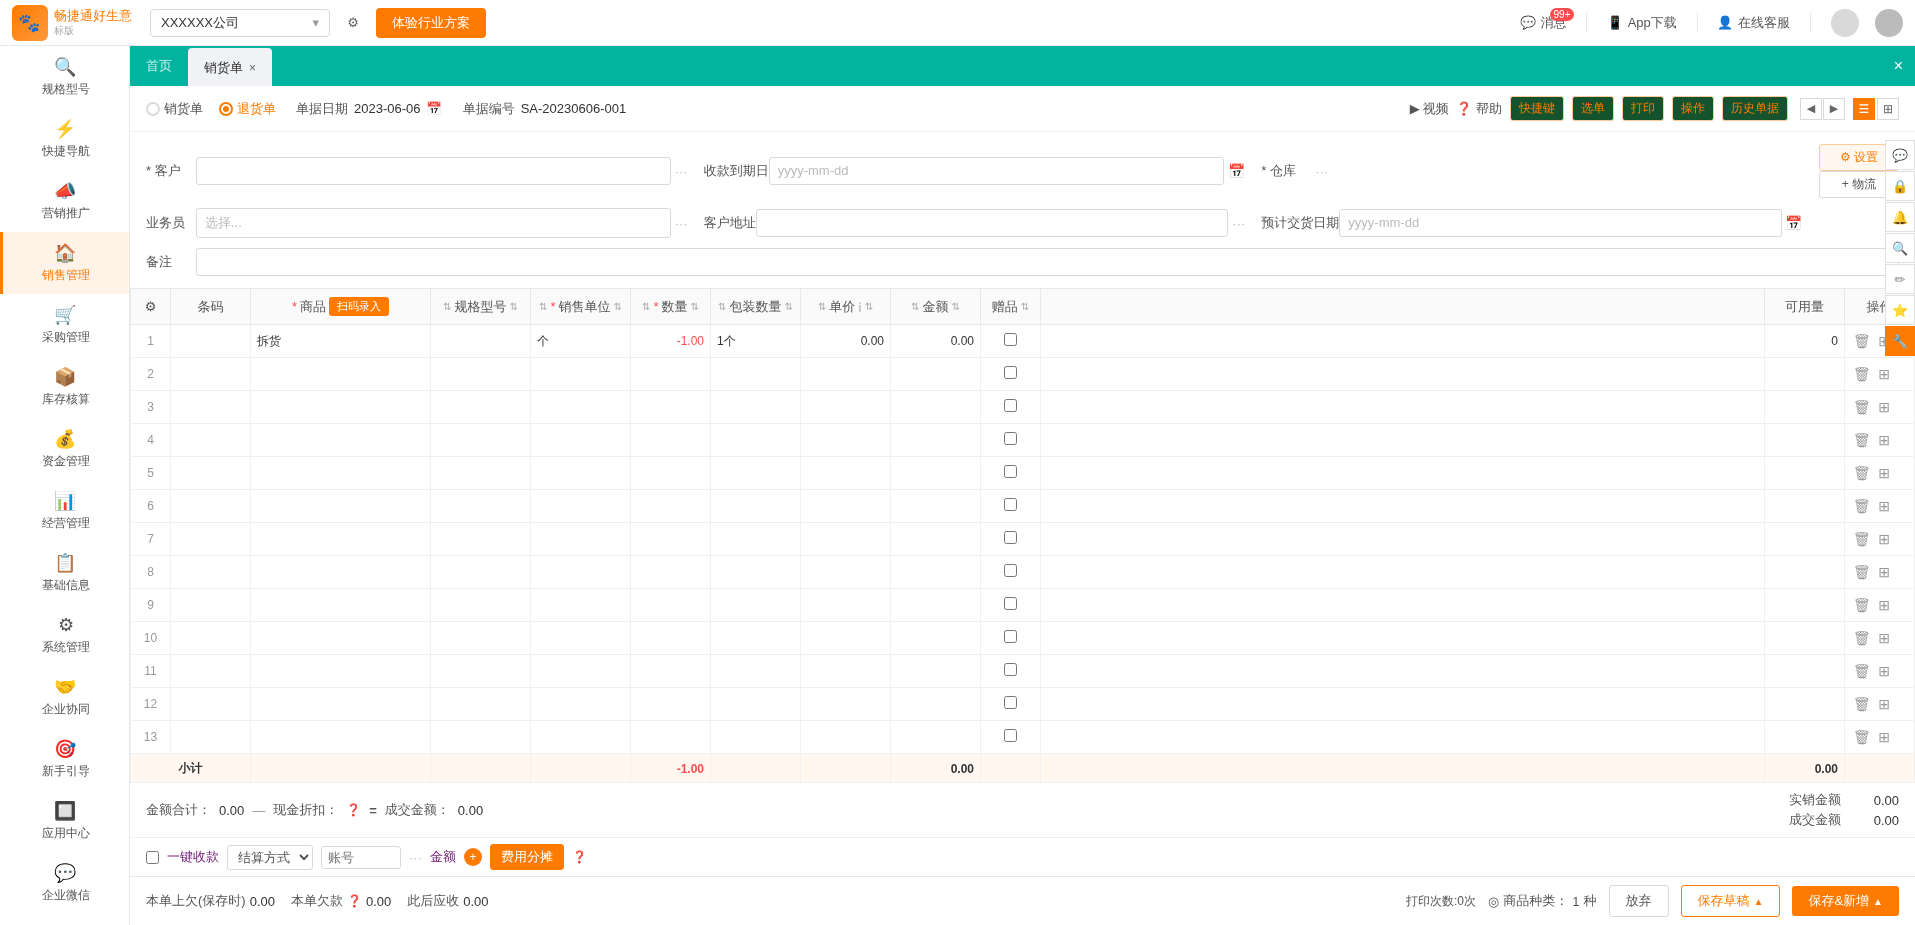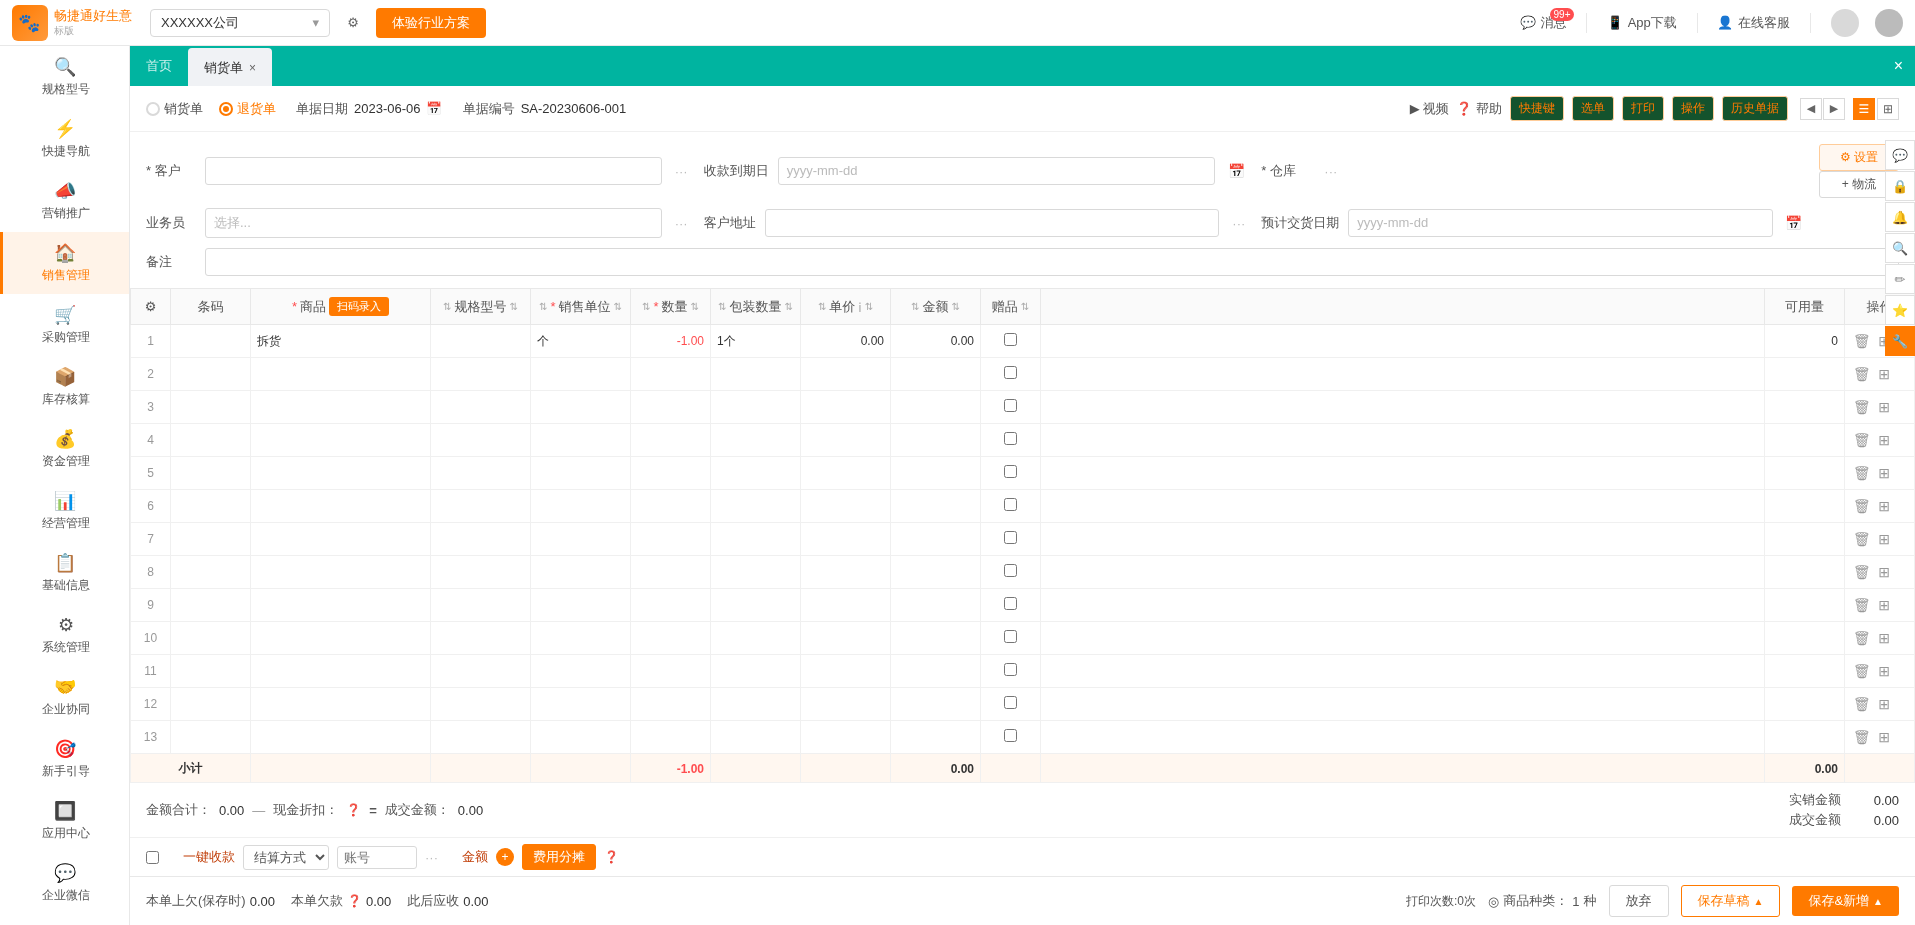--- a/index.html
+++ b/index.html
@@ -50,21 +50,21 @@
     .radio-dot.active { border-color: #ff7a00; }
     .radio-dot.active::after { content: ''; width: 6px; height: 6px; border-radius: 50%; background: #ff7a00; }
     .date-field { display: flex; align-items: center; gap: 6px; color: #555; }
     .date-value { color: #333; font-weight: 500; }
     .form-actions-right { margin-left: auto; display: flex; align-items: center; gap: 8px; }
     .action-link { color: #555; font-size: 12px; cursor: pointer; display: flex; align-items: center; gap: 3px; }
     .btn-icon { background: #14532d; border: 1px solid #ffcc99; color: #ff7a00; border-radius: 3px; padding: 3px 8px; cursor: pointer; font-size: 12px; }
 
     .form-body { padding: 12px 16px; display: flex; flex-direction: column; gap: 10px; }
     .form-row { display: flex; gap: 16px; align-items: center; }
-    .form-field { display: flex; align-items: center; gap: 9px; flex: 1; }
+    .form-field { display: flex; align-items: center; gap: 0; flex: 1; }
     .field-label { color: #555; white-space: nowrap; min-width: 50px; }
     .field-input { flex: 1; border: 1px solid #d9d9d9; border-radius: 3px; padding: 5px 8px; color: #333; background: #fff; min-height: 28px; }
     .field-input.placeholder { color: #bbb; }
     .field-dots { color: #bbb; cursor: pointer; margin-left: 4px; }
     .field-calendar { color: #aaa; cursor: pointer; margin-left: 4px; font-size: 14px; }
 
     
     .setup-btn { background: #fff7f0; border: 1px solid #ffcc99; color: #ff7a00; border-radius: 3px; padding: 4px 10px; cursor: pointer; font-size: 12px; }
     .logistics-btn { background: #fff; border: 1px solid #d9d9d9; color: #555; border-radius: 3px; padding: 4px 10px; cursor: pointer; font-size: 12px; }
 
@@ -94,21 +94,21 @@
     .deal-value { color: #333; font-weight: 500; }
     .help-icon { color: #bbb; cursor: pointer; font-size: 12px; }
     .right-summary { margin-left: auto; display: flex; flex-direction: column; gap: 2px; font-size: 12px; }
     .summary-line { display: flex; gap: 8px; align-items: center; }
     .summary-key { color: #555; }
     .summary-val { color: #333; font-weight: 500; min-width: 50px; text-align: right; }
 
     
     .payment-row { background: #fff; padding: 6px 16px; border-top: 1px solid #f0f0f0; display: flex; align-items: center; gap: 8px; flex-shrink: 0; }
     .payment-checkbox { cursor: pointer; }
-    .payment-label { color: #c2410c; margin-left: 16px; }
+    .payment-label { color: #701a75; }
     .payment-select { border: 1px solid #d9d9d9; border-radius: 3px; padding: 3px 6px; color: #555; background: #fff; }
     .payment-input { border: 1px solid #d9d9d9; border-radius: 3px; padding: 3px 6px; color: #555; background: #fff; width: 80px; }
     .payment-dots { color: #bbb; }
     .add-btn { background: #ff7a00; color: white; border: none; border-radius: 50%; width: 18px; height: 18px; display: flex; align-items: center; justify-content: center; cursor: pointer; font-size: 12px; }
     .expense-btn { border: 1px solid #ff7a00; color: #ff7a00; background: #fff; border-radius: 3px; padding: 3px 10px; cursor: pointer; }
     .expense-active { background: #ff7a00; color: white; }
 
     
     .bottom-bar { background: #fff; border-top: 1px solid #e8e8e8; padding: 8px 16px; display: flex; align-items: center; gap: 16px; flex-shrink: 0; }
     .bottom-info { color: #555; font-size: 12px; display: flex; align-items: center; gap: 4px; }

